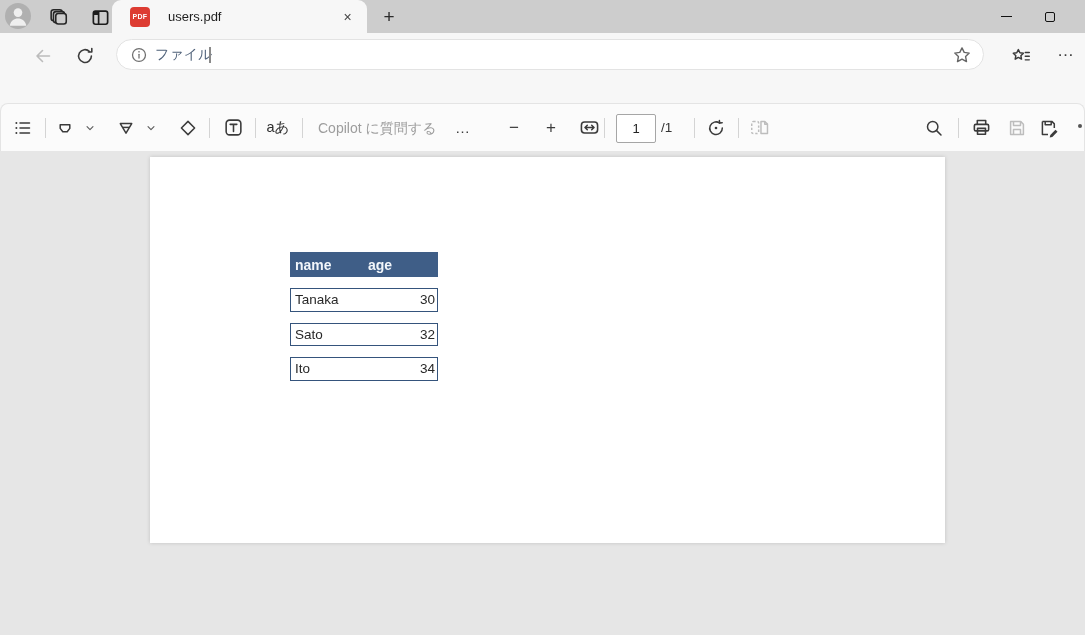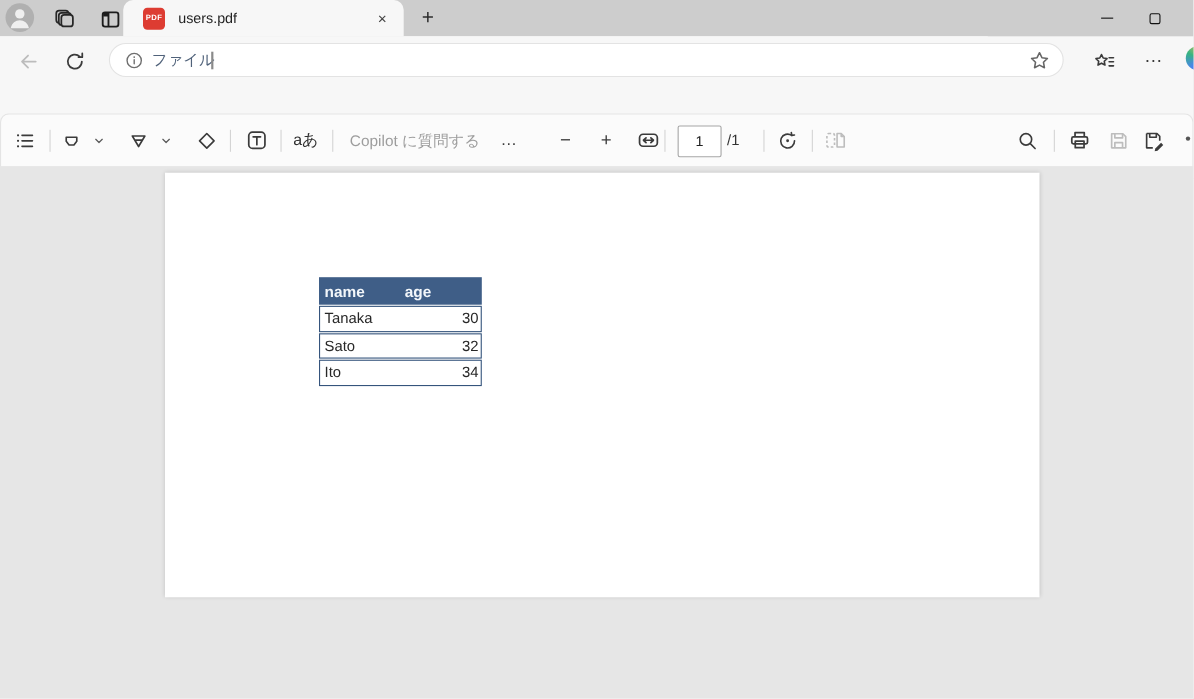--- a/index.html
+++ b/index.html
@@ -5,30 +5,30 @@
   * { margin:0; padding:0; box-sizing:border-box; }
   html,body { width:1085px; height:635px; overflow:hidden; }
   body { font-family:"Liberation Sans","DejaVu Sans",sans-serif; position:relative; background:#f7f7f7; }
 
   
   .titlebar { position:absolute; left:0; top:0; width:1085px; height:33px; background:#cdcdcd; }
   .avatar { position:absolute; left:5px; top:3px; width:26px; height:26px; border-radius:50%; background:#b0b0b0; overflow:hidden; }
   .tb-btn { position:absolute; top:4px; width:26px; height:26px; color:#242424; display:flex; align-items:center; justify-content:center; }
   .tab { position:absolute; left:112px; top:0; width:255px; height:33px; background:#f7f7f7; border-radius:9px 9px 0 0; display:flex; align-items:center; }
   .pdfbadge { margin-left:18px; width:20px; height:20px; border-radius:4px; background:#dd3c32; color:#fff; font-size:7px; font-weight:bold; display:flex; align-items:center; justify-content:center; letter-spacing:.3px; }
-  .tablabel { margin-left:12px; font-size:13px; color:#1f1f1f; }
+  .tablabel { margin-left:18px; font-size:13px; color:#1f1f1f; }
   .tabclose { position:absolute; right:10px; top:7px; width:19px; height:19px; border-radius:4px; font-size:14px; color:#454545; display:flex; align-items:center; justify-content:center; }
   .newtab { position:absolute; left:376px; top:4px; width:26px; height:26px; font-size:19px; font-weight:300; color:#2c2c2c; display:flex; align-items:center; justify-content:center; }
   .win-min { position:absolute; left:984px; top:0; width:44px; height:33px; display:flex; align-items:center; justify-content:center; }
   .win-min span { display:block; width:11px; border-top:1.2px solid #111; }
   .win-max { position:absolute; left:1028px; top:0; width:44px; height:33px; display:flex; align-items:center; justify-content:center; }
   .win-max span { display:block; width:10px; height:10px; border:1.2px solid #111; border-radius:2px; }
 
   
-  .chrome { position:absolute; left:0; top:33px; width:898px; height:70px; background:#f7f7f7; }
+  .chrome { position:absolute; left:17px; top:33px; width:898px; height:70px; background:#f7f7f7; }
   .nav-btn { position:absolute; top:7px; width:32px; height:32px; display:flex; align-items:center; justify-content:center; }
   .pill { position:absolute; left:99px; top:6px; width:868px; height:31px; border-radius:16px; background:#fff; border:1px solid #e3e3e3; }
   .info-icon { position:absolute; left:13px; top:6px; width:18px; height:18px; color:#6f6f6f; }
   .protocol { position:absolute; left:38px; top:6px; font-size:14px; color:#50627a; }
   .caret { position:absolute; left:92px; top:7px; width:1.5px; height:16px; background:#8a8a8a; }
   .pill-star { position:absolute; right:11px; top:5px; width:20px; height:20px; color:#666; }
   .hub-btn { position:absolute; left:988px; top:7px; width:32px; height:32px; color:#3a3a3a; display:flex; align-items:center; justify-content:center; }
   .more-h { position:absolute; left:1033px; top:2px; width:32px; height:32px; font-size:17px; color:#3a3a3a; letter-spacing:1px; display:flex; align-items:center; justify-content:center; }
   .copilot { position:absolute; left:1078px; top:9px; width:22px; height:22px; border-radius:50%; background:conic-gradient(from 210deg,#4a83f0,#37b481,#f2c14e,#e2543e,#4a83f0); }
 
@@ -46,21 +46,21 @@
   .odot { position:absolute; left:1078px; top:124px; width:4px; height:4px; border-radius:50%; background:#555; }
 
   
   .viewer { position:absolute; left:0; top:151px; width:1085px; height:484px; background:#e6e6e6; }
   .page { position:absolute; left:150px; top:6px; width:795px; height:386px; background:#fff; box-shadow:0 0 4px rgba(0,0,0,.16); }
 
   
   .utable { position:absolute; left:140px; top:95px; width:148px; }
   .thead { height:25px; display:flex; align-items:center; color:#f2f6fa; font-weight:bold; font-size:14px; }
   .th-name { padding-left:5px; width:78px; }
-  .trow { height:23.6px; margin-top:1px; border:1.5px solid #35547c; background:#fff; display:flex; align-items:center; font-size:13.5px; color:#282828; }
+  .trow { height:23.6px; margin-top:11px; border:1.5px solid #35547c; background:#fff; display:flex; align-items:center; font-size:13.5px; color:#282828; }
   .tc-name { padding-left:4px; }
   .tc-age { margin-left:auto; padding-right:2px; }
 
   svg { display:block; }
 </style>
 </head>
 <body>
 
 <div class="titlebar">
   <div class="avatar">

